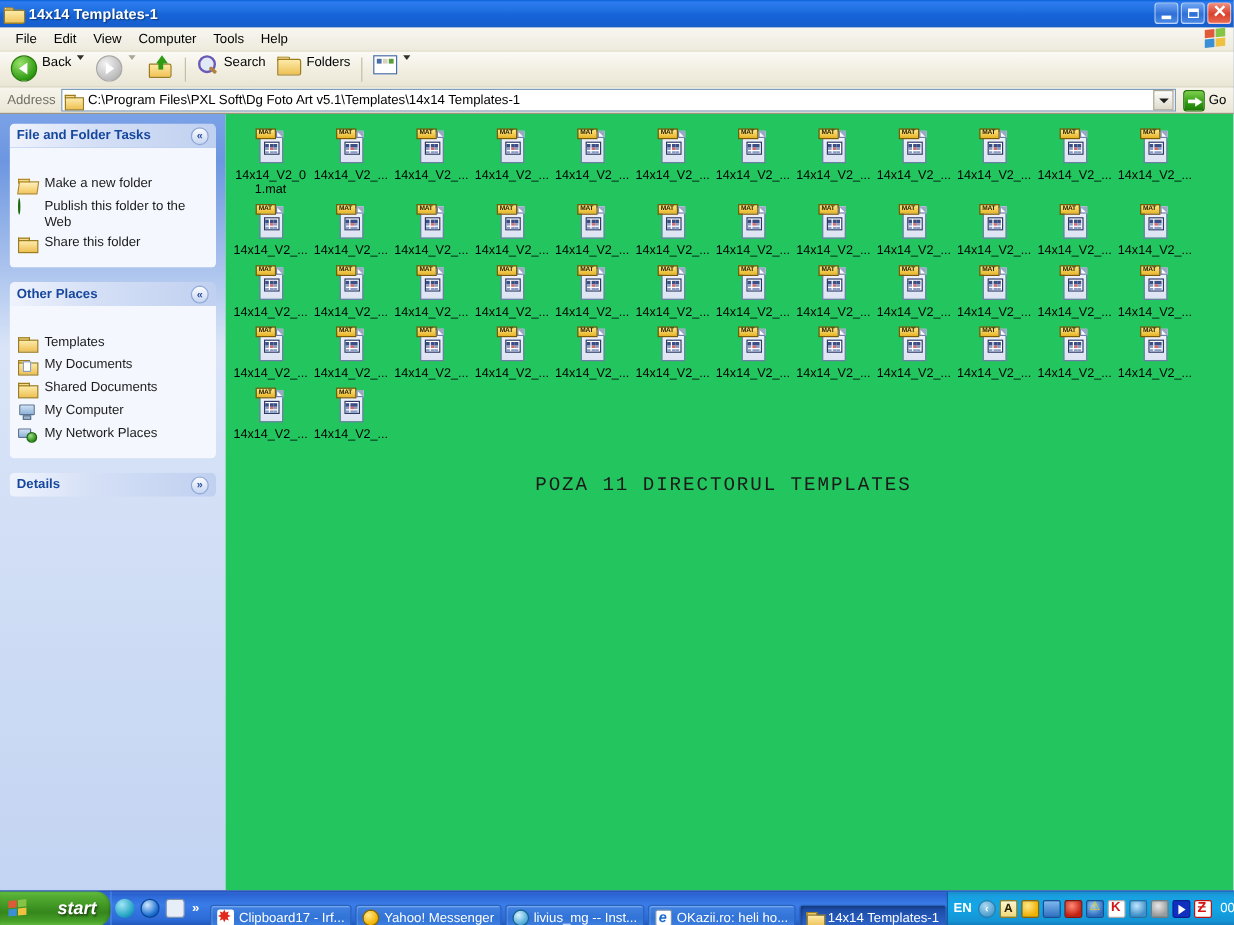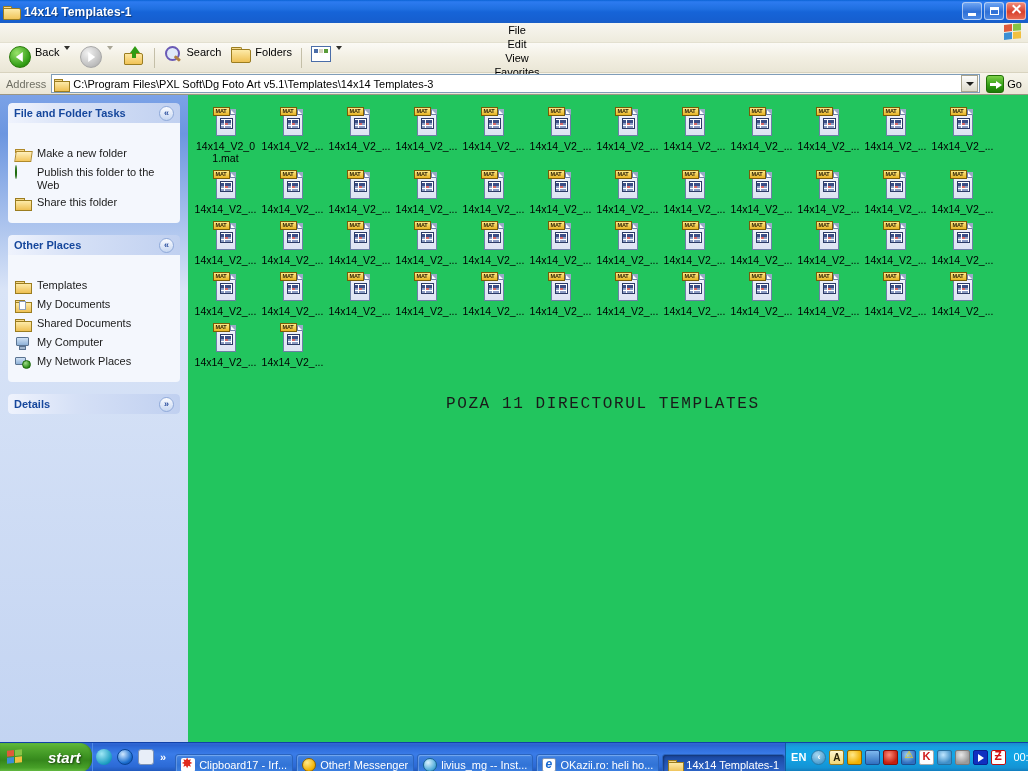--- a/index.html
+++ b/index.html
@@ -76,21 +76,20 @@
   .tb-btn.close i:after  { transform: rotate(-45deg); }
 
   
   .menubar {
     height: 20px;
     background: linear-gradient(to bottom, #f7f6f0, #eeebdd);
     display:flex; align-items:center;
     padding-left: 6px;
     position: relative;
     border-bottom: 1px solid #e3e0d0;
-    flex-direction: column;
   }
   .menubar .mi {
     padding: 1px 7px; font-size: 11px; color:#000; cursor:default;
   }
   .menubar .mb-logo {
     position:absolute; right:4px; top:1px;
     width:20px; height:18px;
   }
   .winflag {
     width:18px; height:16px; position:relative; display:block;
@@ -454,21 +453,21 @@
       <div class="tb-btn close">
           <i></i>
         </div>
     </div>
   </div>
 
   <div class="menubar">
     <div class="mi">File</div>
     <div class="mi">Edit</div>
     <div class="mi">View</div>
-    <div class="mi">Favorites</div>
+    <div class="mi">Computer</div>
     <div class="mi">Tools</div>
     <div class="mi">Help</div>
     <div class="mb-logo">
       <span class="winflag">
           <span></span>
           <span></span>
           <span></span>
           <span></span>
         </span>
     </div>
@@ -515,21 +514,21 @@
           <i></i>
       </span>
       <span class="caret"></span>
     </div>
   </div>
 
   <div class="addressbar">
     <span class="addr-lbl">Address</span>
     <div class="addr-field">
       <span class="f-ic"></span>
-      <span class="txt">C:\Program Files\PXL Soft\Dg Foto Art v5.1\Templates\14x14 Templates-3</span>
+      <span class="txt">C:\Program Files\PXL Soft\Dg Foto Art v5.1\Templates\14x14 Templates-1</span>
       <span class="addr-drop">
           <i></i>
         </span>
     </div>
     <div class="go-btn">
       <span class="go-arrow"></span>
       <span class="lbl">Go</span>
     </div>
   </div>
 
@@ -1633,21 +1632,21 @@
     <span class="ql-more">»</span>
   </div>
 
   <div class="tasks" id="task-buttons">
       <div class="task">
         <span class="t-ic ti-irfan"></span>
         <span class="t-tx">Clipboard17 - Irf...</span>
       </div>
       <div class="task">
         <span class="t-ic ti-yahoo"></span>
-        <span class="t-tx">Other! Messenger</span>
+        <span class="t-tx">Yahoo! Messenger</span>
       </div>
       <div class="task">
         <span class="t-ic ti-msg"></span>
         <span class="t-tx">livius_mg -- Inst...</span>
       </div>
       <div class="task">
         <span class="t-ic ti-ie"></span>
         <span class="t-tx">OKazii.ro: heli ho...</span>
       </div>
       <div class="task active">

